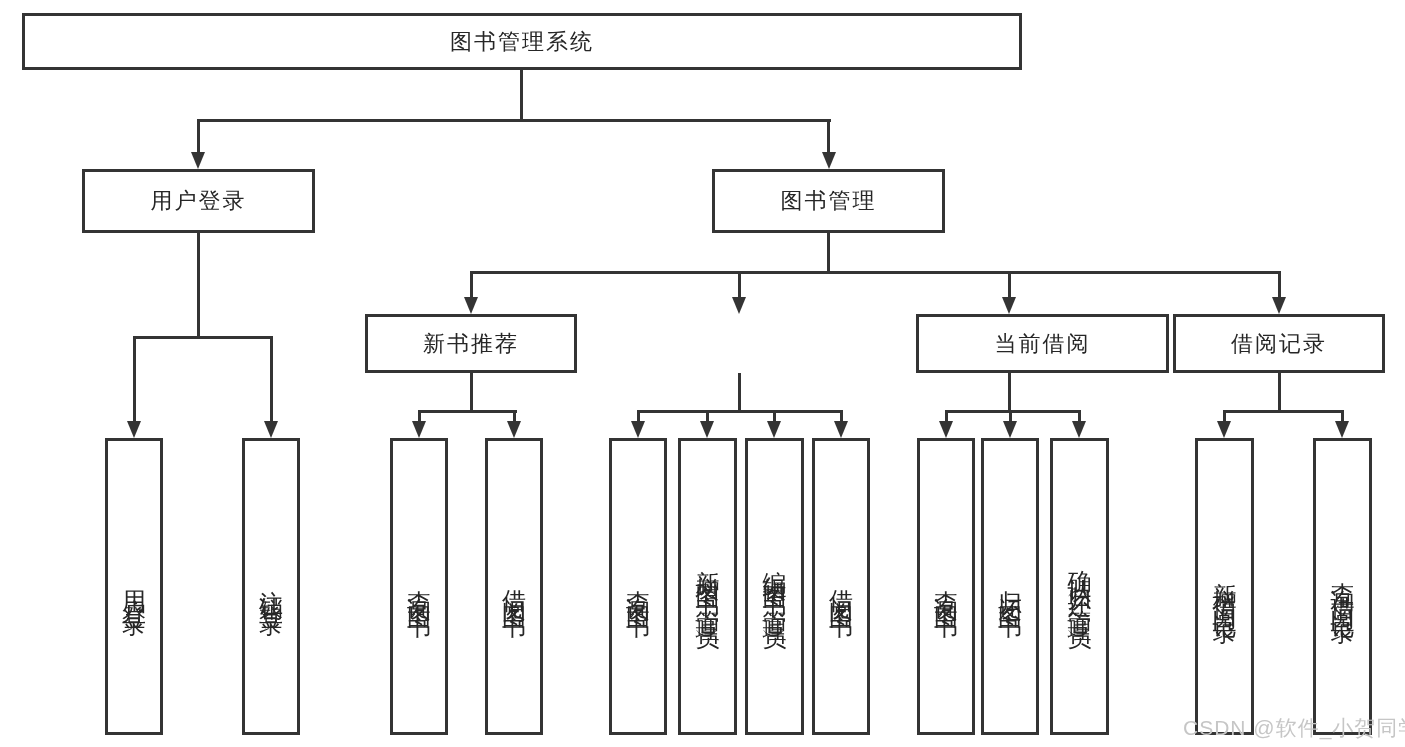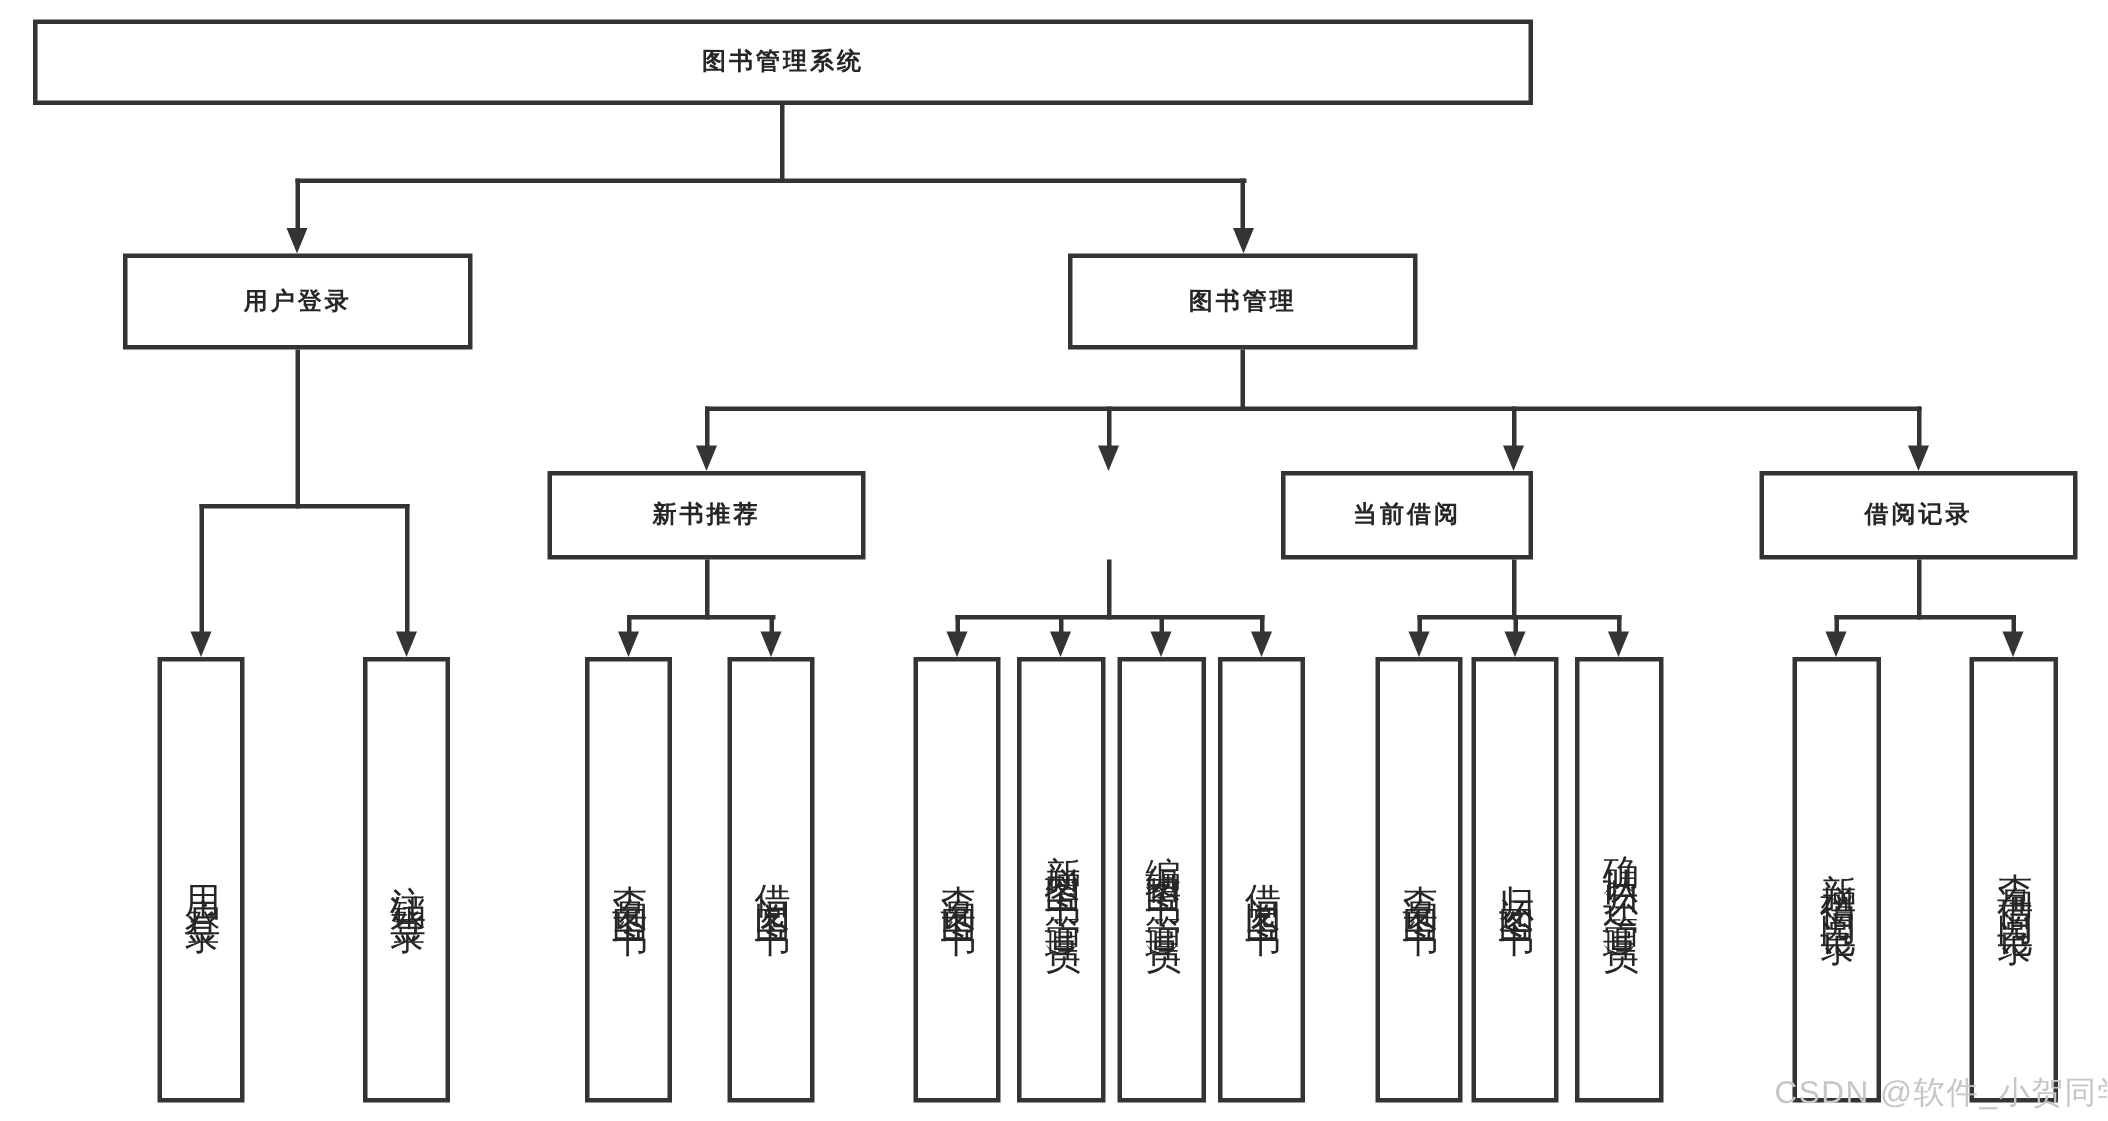--- a/index.html
+++ b/index.html
@@ -6,21 +6,21 @@
   body{font-family:"Liberation Sans", sans-serif;}
   .canvas{position:relative;width:1405px;height:747px;background:#ffffff;overflow:hidden;}
   .box{
     position:absolute;
     box-sizing:border-box;
     border:3px solid #343434;
     background:#ffffff;
     display:flex;align-items:center;justify-content:center;
     color:#262626;
   }
-  .box.h{font-size:16px;letter-spacing:2px;font-weight:bold;}
+  .box.h{font-size:22px;letter-spacing:2px;}
   .box.v{
     font-size:24px;
   }
   .box.v span{
     writing-mode:vertical-rl;
     text-orientation:mixed;
     letter-spacing:8px;
     line-height:1;
     white-space:nowrap;
   }
@@ -57,21 +57,21 @@
 
   <div class="box h" style="left:365px;top:314px;width:212px;height:59px">
     <span>新书推荐</span>
   </div>
 
   <div class="box h" style="left:712px;top:169px;width:233px;height:64px">
     <span>图书管理</span>
   </div>
 
 
-  <div class="box h" style="left:854px;top:314px;width:168px;height:59px">
+  <div class="box h" style="left:916px;top:314px;width:253px;height:59px">
     <span>当前借阅</span>
   </div>
 
   <div class="box h" style="left:1173px;top:314px;width:212px;height:59px">
     <span>借阅记录</span>
   </div>
 
   <div class="box v" style="left:105px;top:438px;width:58px;height:297px">
     <span>用户登录</span>
   </div>

